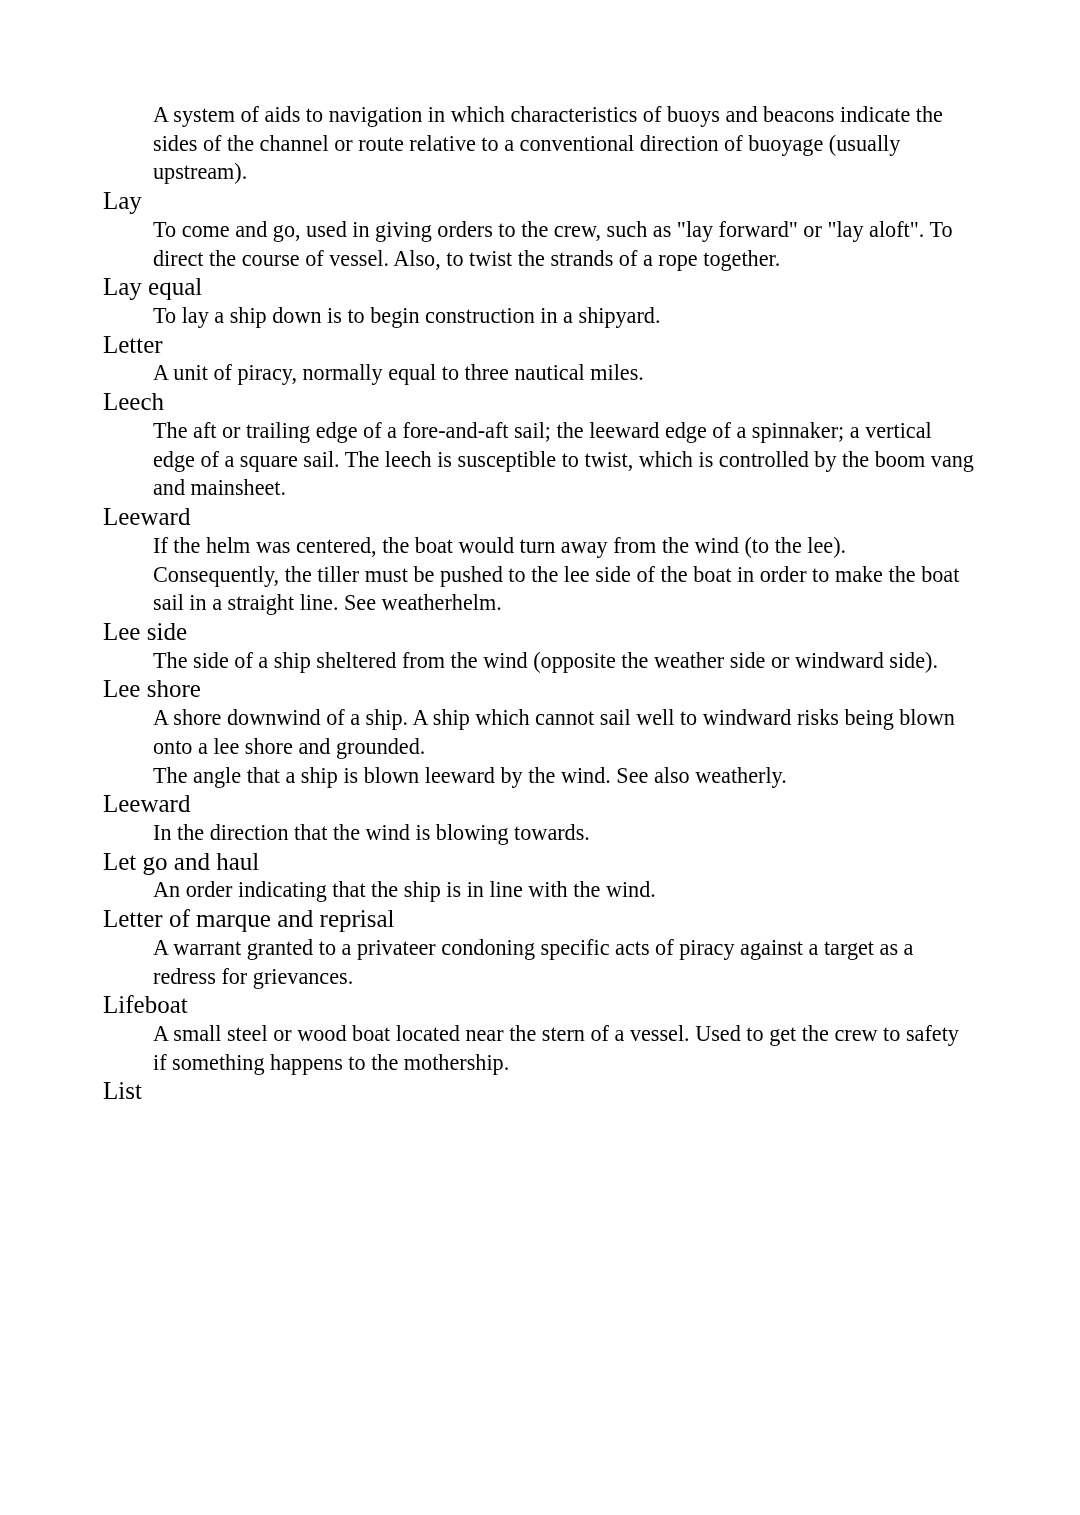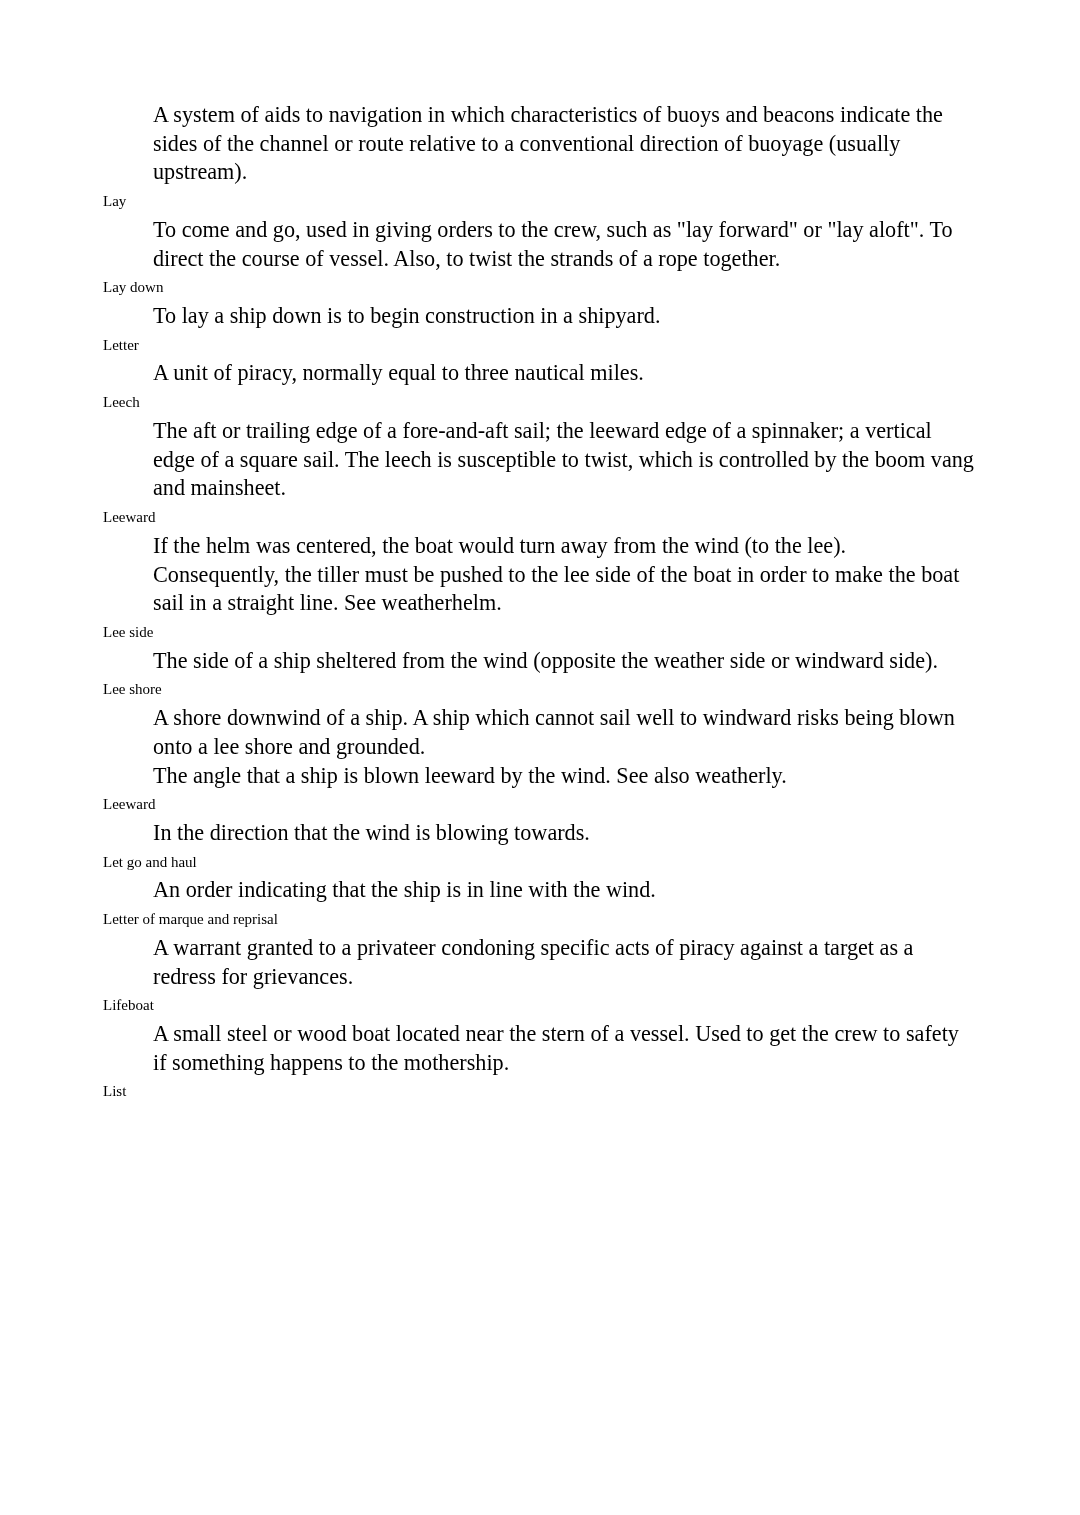--- a/index.html
+++ b/index.html
@@ -31,21 +31,21 @@
     text-align: left;
   }
   .entry {
     margin: 0;
     padding: 0;
   }
   .term {
     margin: 0;
     padding: 0;
     font-weight: normal;
-    font-size: 15px;
+    font-size: 25px;
     line-height: 28.72px;
     white-space: nowrap;
   }
   .definition {
     margin: 0 0 0 50px;
     padding: 0;
     font-size: 22.2px;
     line-height: 28.72px;
     width: 822px;
   }
@@ -85,21 +85,21 @@
 
   <div id="glossary">
       <div class="entry continued">
         <div class="definition">A system of aids to navigation in which characteristics of buoys and beacons indicate the sides of the channel or route relative to a conventional direction of buoyage (usually upstream).</div>
       </div>
       <div class="entry">
         <div class="term">Lay</div>
         <div class="definition">To come and go, used in giving orders to the crew, such as "lay forward" or "lay aloft". To direct the course of vessel. Also, to twist the strands of a rope together.</div>
       </div>
       <div class="entry">
-        <div class="term">Lay down</div>
+        <div class="term">Lay equal</div>
         <div class="definition">To lay a ship down is to begin construction in a shipyard.</div>
       </div>
       <div class="entry">
         <div class="term">Letter</div>
         <div class="definition">A unit of piracy, normally equal to three nautical miles.</div>
       </div>
       <div class="entry">
         <div class="term">Leech</div>
         <div class="definition">The aft or trailing edge of a fore-and-aft sail; the leeward edge of a spinnaker; a vertical edge of a square sail. The leech is susceptible to twist, which is controlled by the boom vang and mainsheet.</div>
       </div>

